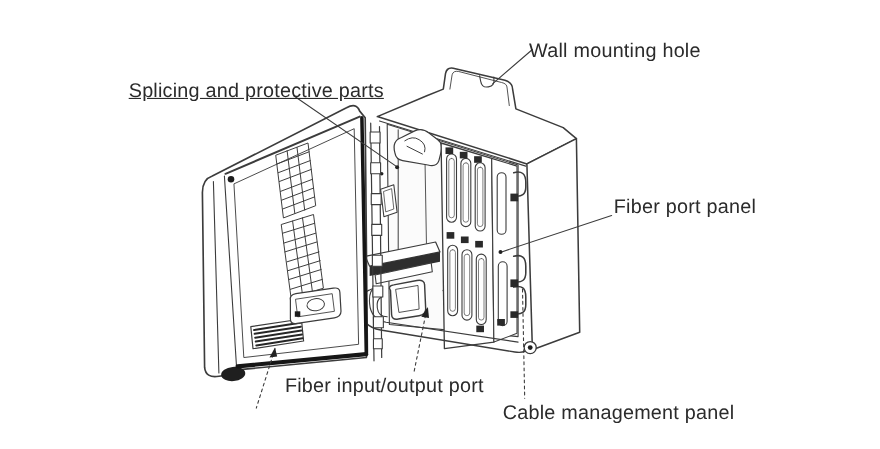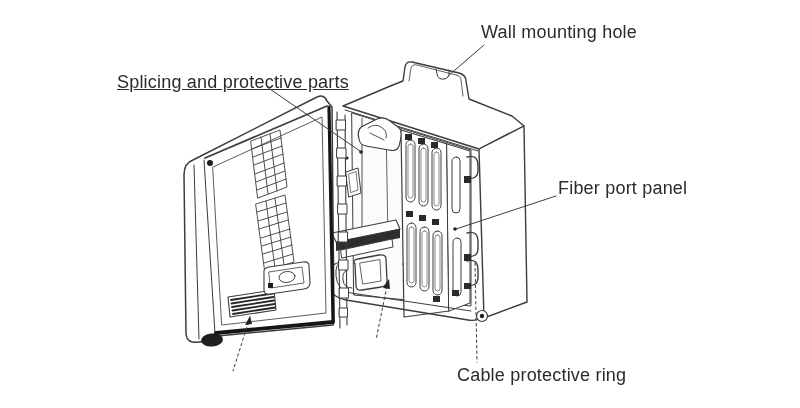--- a/index.html
+++ b/index.html
@@ -12,21 +12,21 @@
   }
   .diagram-svg{position:absolute;left:0;top:0;}
   .lbl{
     position:absolute;
     font-size:18px;
     line-height:22px;
     letter-spacing:0.2px;
     color:#2b2b2b;
     white-space:nowrap;
   }
-  .lbl-wall{left:481px;top:21px;}
+  .lbl-wall{left:481px;top:35px;}
   .lbl-splice{left:117px;top:71px;text-decoration:underline;}
   .lbl-patch{left:558px;top:177px;}
   .lbl-io{left:259px;top:339px;}
   .lbl-lock{left:64px;top:369px;}
   .lbl-ring{left:457px;top:364px;}
 </style>
 </head>
 <body>
 
 <div class="stage">
@@ -194,14 +194,15 @@
         <line x1="250" y1="317" x2="233" y2="371" stroke-dasharray="2.5 3"></line>
         <path d="M250,316 L245,325 L252,324 Z" fill="#222222" stroke="none"></path>
         <line x1="475" y1="263" x2="477" y2="362" stroke-dasharray="2.5 3"></line>
       </g>
     </g>
   </svg>
 
   <div class="lbl lbl-wall">Wall mounting hole</div>
   <div class="lbl lbl-splice">Splicing and protective parts</div>
   <div class="lbl lbl-patch">Fiber port panel</div>
-  <div class="lbl lbl-ring">Cable protective ring</div>
+  <div class="lbl lbl-io">Fiber input/output port</div>
+  <div class="lbl lbl-ring">Cable management panel</div>
 </div>
 
 </body></html>

